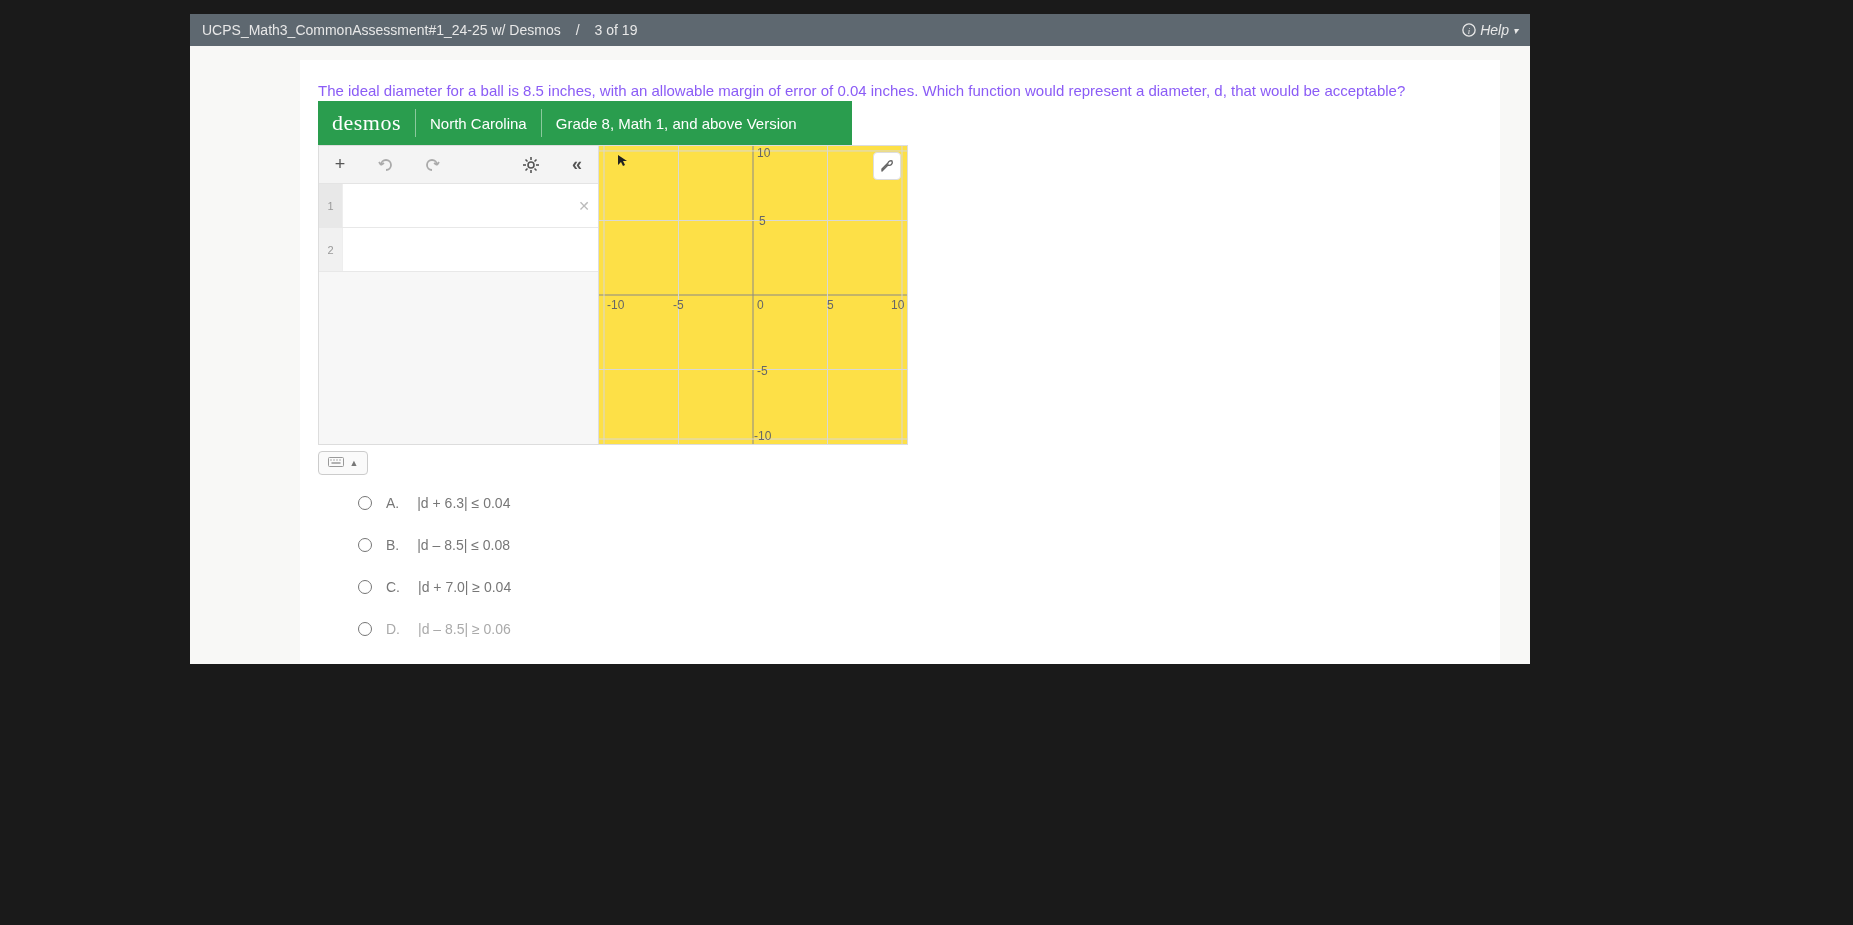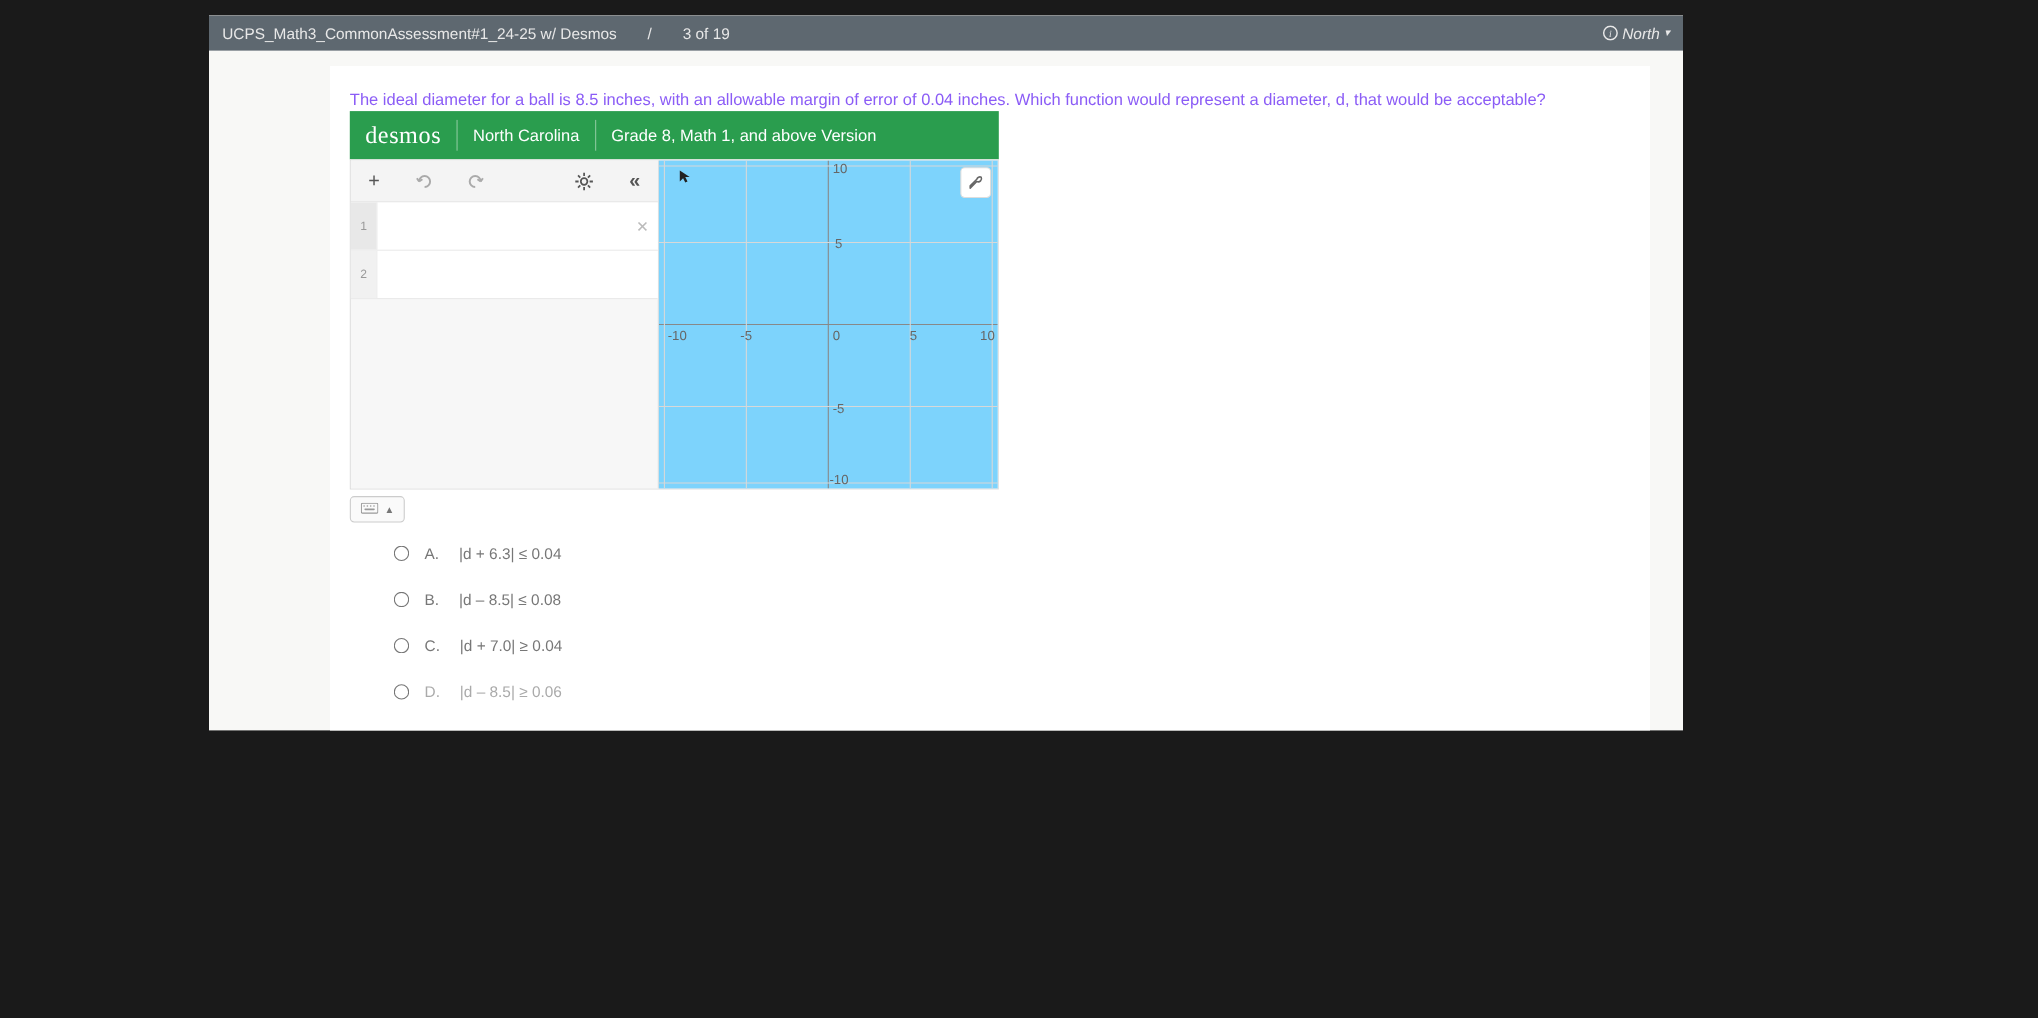--- a/index.html
+++ b/index.html
@@ -20,42 +20,42 @@
 .title-bar {
   background: #5e6870;
   color: #e8e8e8;
   height: 32px;
   display: flex;
   align-items: center;
   padding: 0 12px;
   font-size: 14px;
   justify-content: space-between;
 }
-.title-left { display:flex; align-items:center; gap:24px; }
+.title-left { display:flex; align-items:center; gap:11px; }
 .help-link { display:flex; align-items:center; gap:4px; font-style: italic; font-size:14px; color:#e8e8e8; }
 .help-link svg { width:14px; height:14px; }
 .content-area {
   background: #ffffff;
   margin: 14px 30px 0 110px;
   padding: 20px 18px 10px 18px;
   min-height: 600px;
 }
 .question-text {
   font-size: 15px;
   color: #8b5cf6;
   margin-bottom: 0;
   line-height: 1.4;
 }
 .desmos-bar {
   background: #2a9d4e;
   height: 44px;
   display: flex;
   align-items: center;
   color: #fff;
-  width: 590px;
+  width: 534px;
 }
 .desmos-logo {
   font-family: Georgia, serif;
   font-size: 22px;
   padding: 0 14px;
   letter-spacing: 0.5px;
 }
 .desmos-sep {
   width:1px; height:28px; background: rgba(255,255,255,0.45);
 }
@@ -105,21 +105,21 @@
   background:#f1f1f1; align-self:stretch; display:flex; align-items:center; justify-content:center;
   border-right:1px solid #eee;
 }
 .expr-row.active .expr-num { background:#e8e8e8; }
 .expr-row .close-x {
   margin-left:auto; margin-right:8px; color:#bbb; font-size:14px;
 }
 .calc-right {
   flex:1;
   position:relative;
-  background:#7dd3fc;
+  background:#fde047;
 }
 .axis-label { position:absolute; font-size:12px; color:#666; }
 .wrench-btn {
   position:absolute; top:6px; right:6px;
   width:28px; height:28px; background:#fff; border:1px solid #ddd; border-radius:4px;
   display:flex; align-items:center; justify-content:center;
 }
 .keypad-toggle {
   margin-top:6px;
   display:flex; align-items:center; gap:6px;
@@ -154,21 +154,21 @@
     <div class="title-left">
       <span>UCPS_Math3_CommonAssessment#1_24-25 w/ Desmos</span>
       <span style="margin:0 4px;">/</span>
       <span>3 of 19</span>
     </div>
     <div class="help-link">
       <svg viewBox="0 0 16 16">
           <circle cx="8" cy="8" r="7" fill="none" stroke="#e8e8e8" stroke-width="1.5"></circle>
           <text x="8" y="12" text-anchor="middle" font-size="10" fill="#e8e8e8" font-family="Georgia" font-style="italic">i</text>
         </svg>
-      <span>North</span>
+      <span>Help</span>
       <span style="font-size:10px;">▾</span>
     </div>
   </div>
 
   <div class="content-area">
 
     <div class="question-text">The ideal diameter for a ball is 8.5 inches, with an allowable margin of error of 0.04 inches.  Which function would represent a diameter, d, that would be acceptable?</div>
 
     <div class="desmos-bar">
       <span class="desmos-logo">desmos</span>

